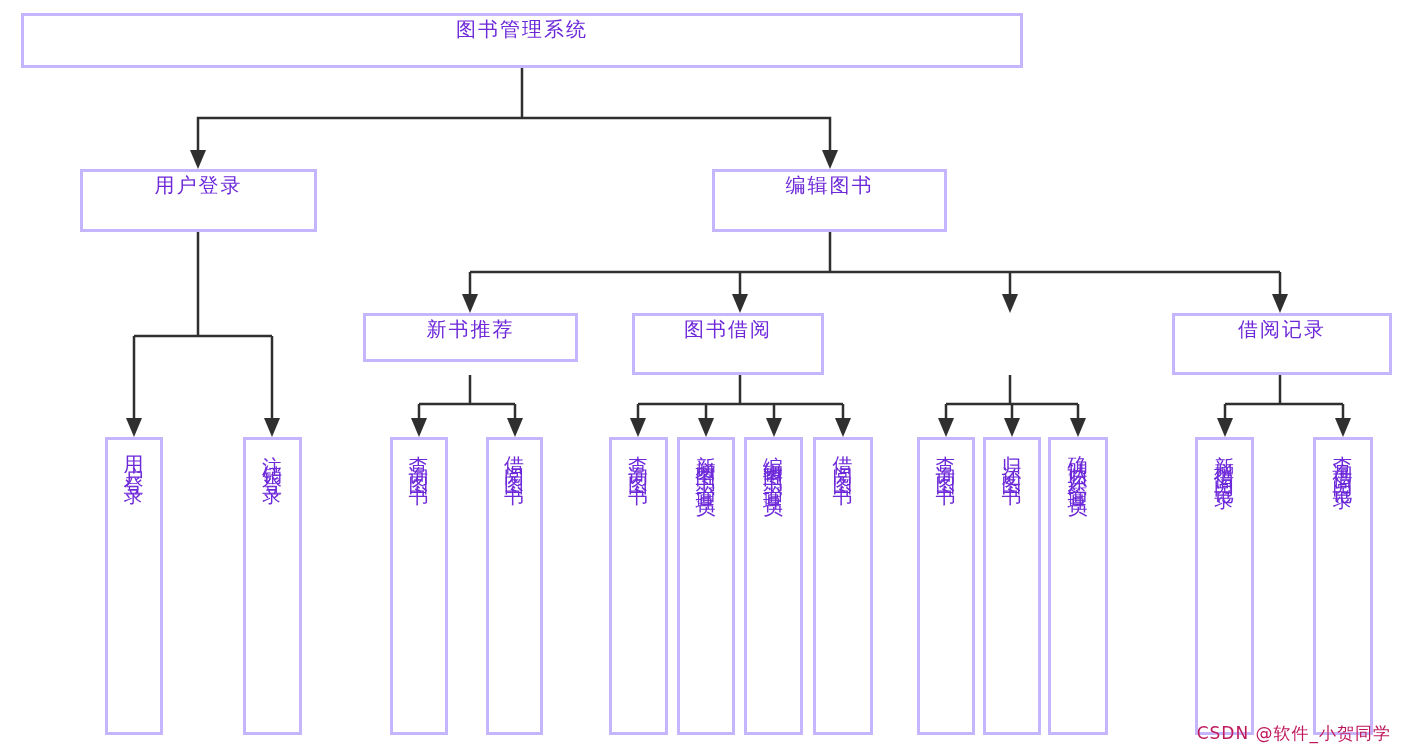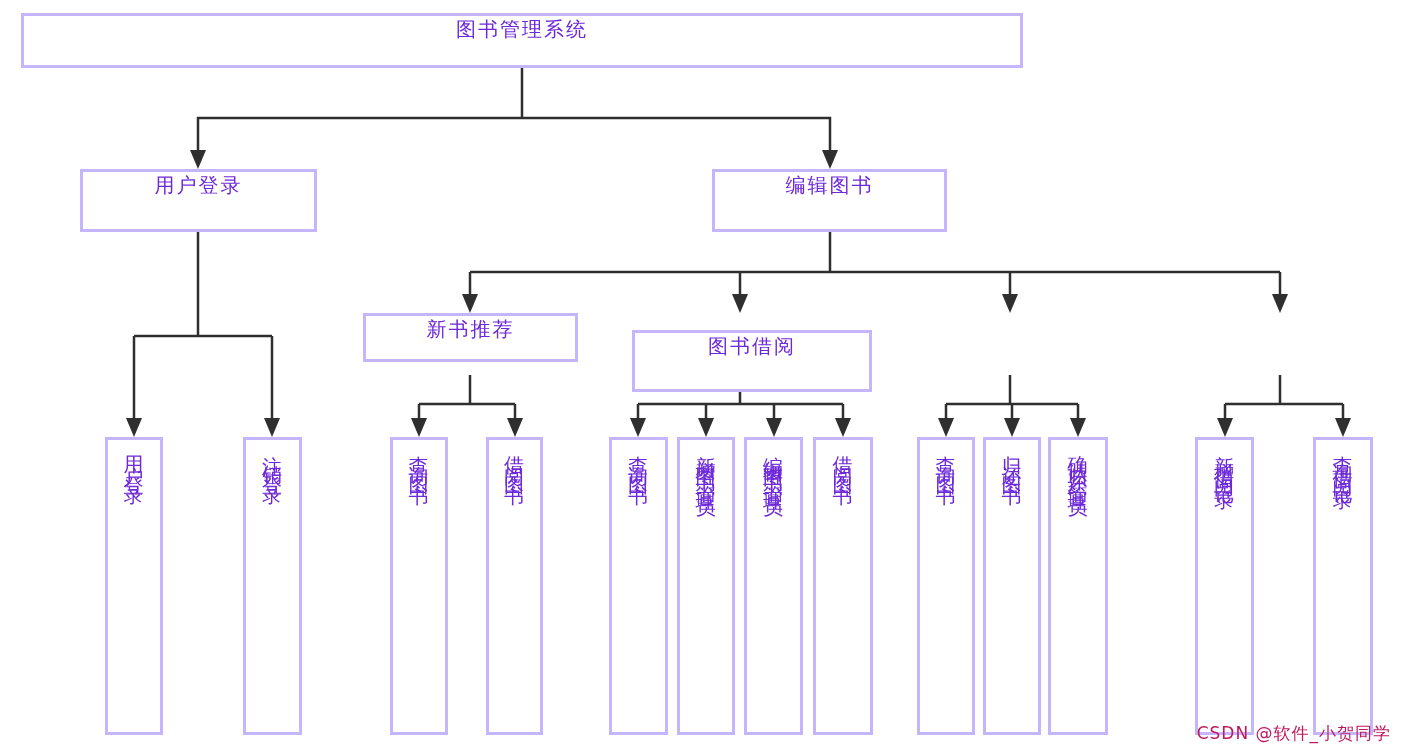--- a/index.html
+++ b/index.html
@@ -118,22 +118,25 @@
   <div class="box" style="left:80px;top:169px;width:237px;height:63px">
     <span class="hlabel">用户登录</span>
   </div>
   <div class="box" style="left:712px;top:169px;width:235px;height:63px">
     <span class="hlabel">编辑图书</span>
   </div>
 
   <div class="box" style="left:363px;top:313px;width:215px;height:49px">
     <span class="hlabel">新书推荐</span>
   </div>
-  <div class="box" style="left:632px;top:330px;width:240px;height:62px">
+  <div class="box" style="left:632px;top:313px;width:192px;height:62px">
     <span class="hlabel">图书借阅</span>
+  </div>
+  <div class="box" style="left:1172px;top:313px;width:220px;height:62px">
+    <span class="hlabel">借阅记录</span>
   </div>
 
   <div class="box" style="left:105px;top:437px;width:58px;height:298px">
     <span class="vlabel">用户登录</span>
   </div>
   <div class="box" style="left:243px;top:437px;width:59px;height:298px">
     <span class="vlabel">注销登录</span>
   </div>
 
   <div class="box" style="left:390px;top:437px;width:58px;height:298px">

